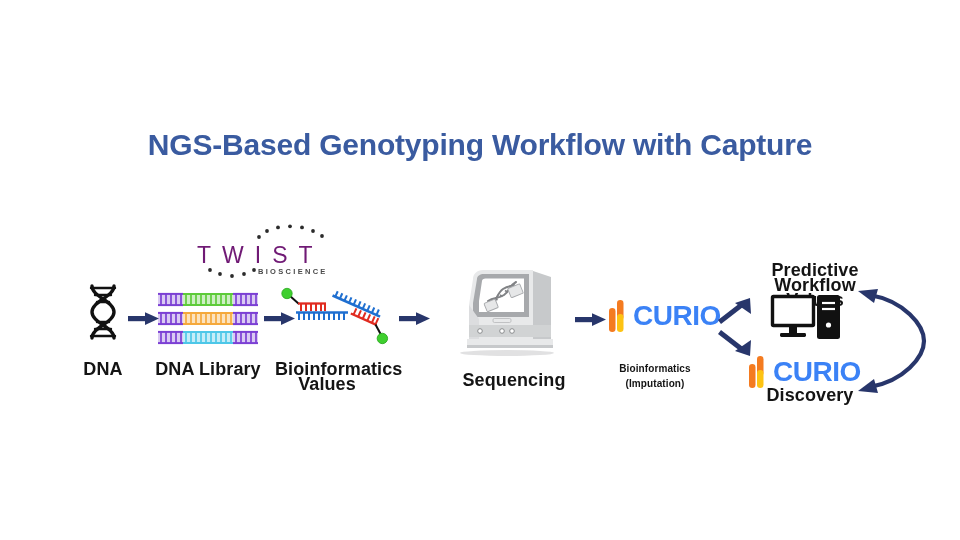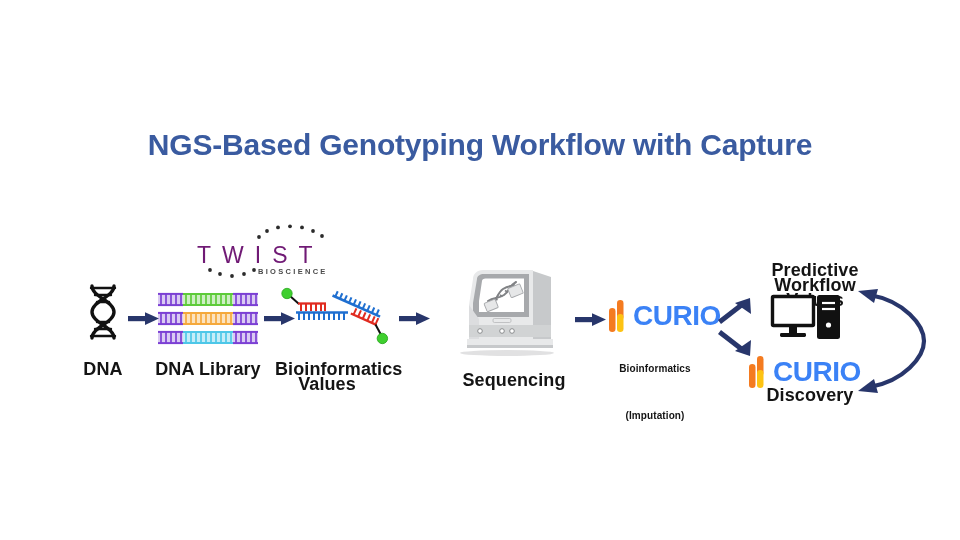--- a/index.html
+++ b/index.html
@@ -407,21 +407,21 @@
 
   <div class="curio" style="left:609px; top:300px;">
     <svg class="curio-mark" style="position:relative;" width="22" height="32" viewBox="0 0 22 32">
       <rect x="0" y="8" width="6.5" height="24" rx="3.2" fill="#f47b20"></rect>
       <rect x="8" y="0" width="6.5" height="20" rx="3.2" fill="#f47b20"></rect>
       <rect x="8" y="14" width="6.5" height="18" rx="3.2" fill="#fdc313"></rect>
     </svg>
     <div class="curio-word" style="font-size:28px; margin-left:2px;">CURIO</div>
   </div>
   <div class="caption small" style="left:600px; top:361px; width:110px;">Bioinformatics</div>
-  <div class="caption small" style="left:600px; top:376px; width:110px;margin-top:32px;">(Imputation)</div>
+  <div class="caption small" style="left:600px; top:376px; width:110px;">(Imputation)</div>
 
   <svg class="art" style="left:718px; top:298px;" width="36" height="26" viewBox="0 0 36 26">
     <g fill="#28366b">
       <polygon points="0,22 22,5 25,9 3,26"></polygon>
       <polygon points="32,0 33,16 17,5"></polygon>
     </g>
   </svg>
   <svg class="art" style="left:718px; top:331px;" width="36" height="26" viewBox="0 0 36 26">
     <g fill="#28366b">
       <polygon points="0,3 22,20 25,16 3,-1"></polygon>

